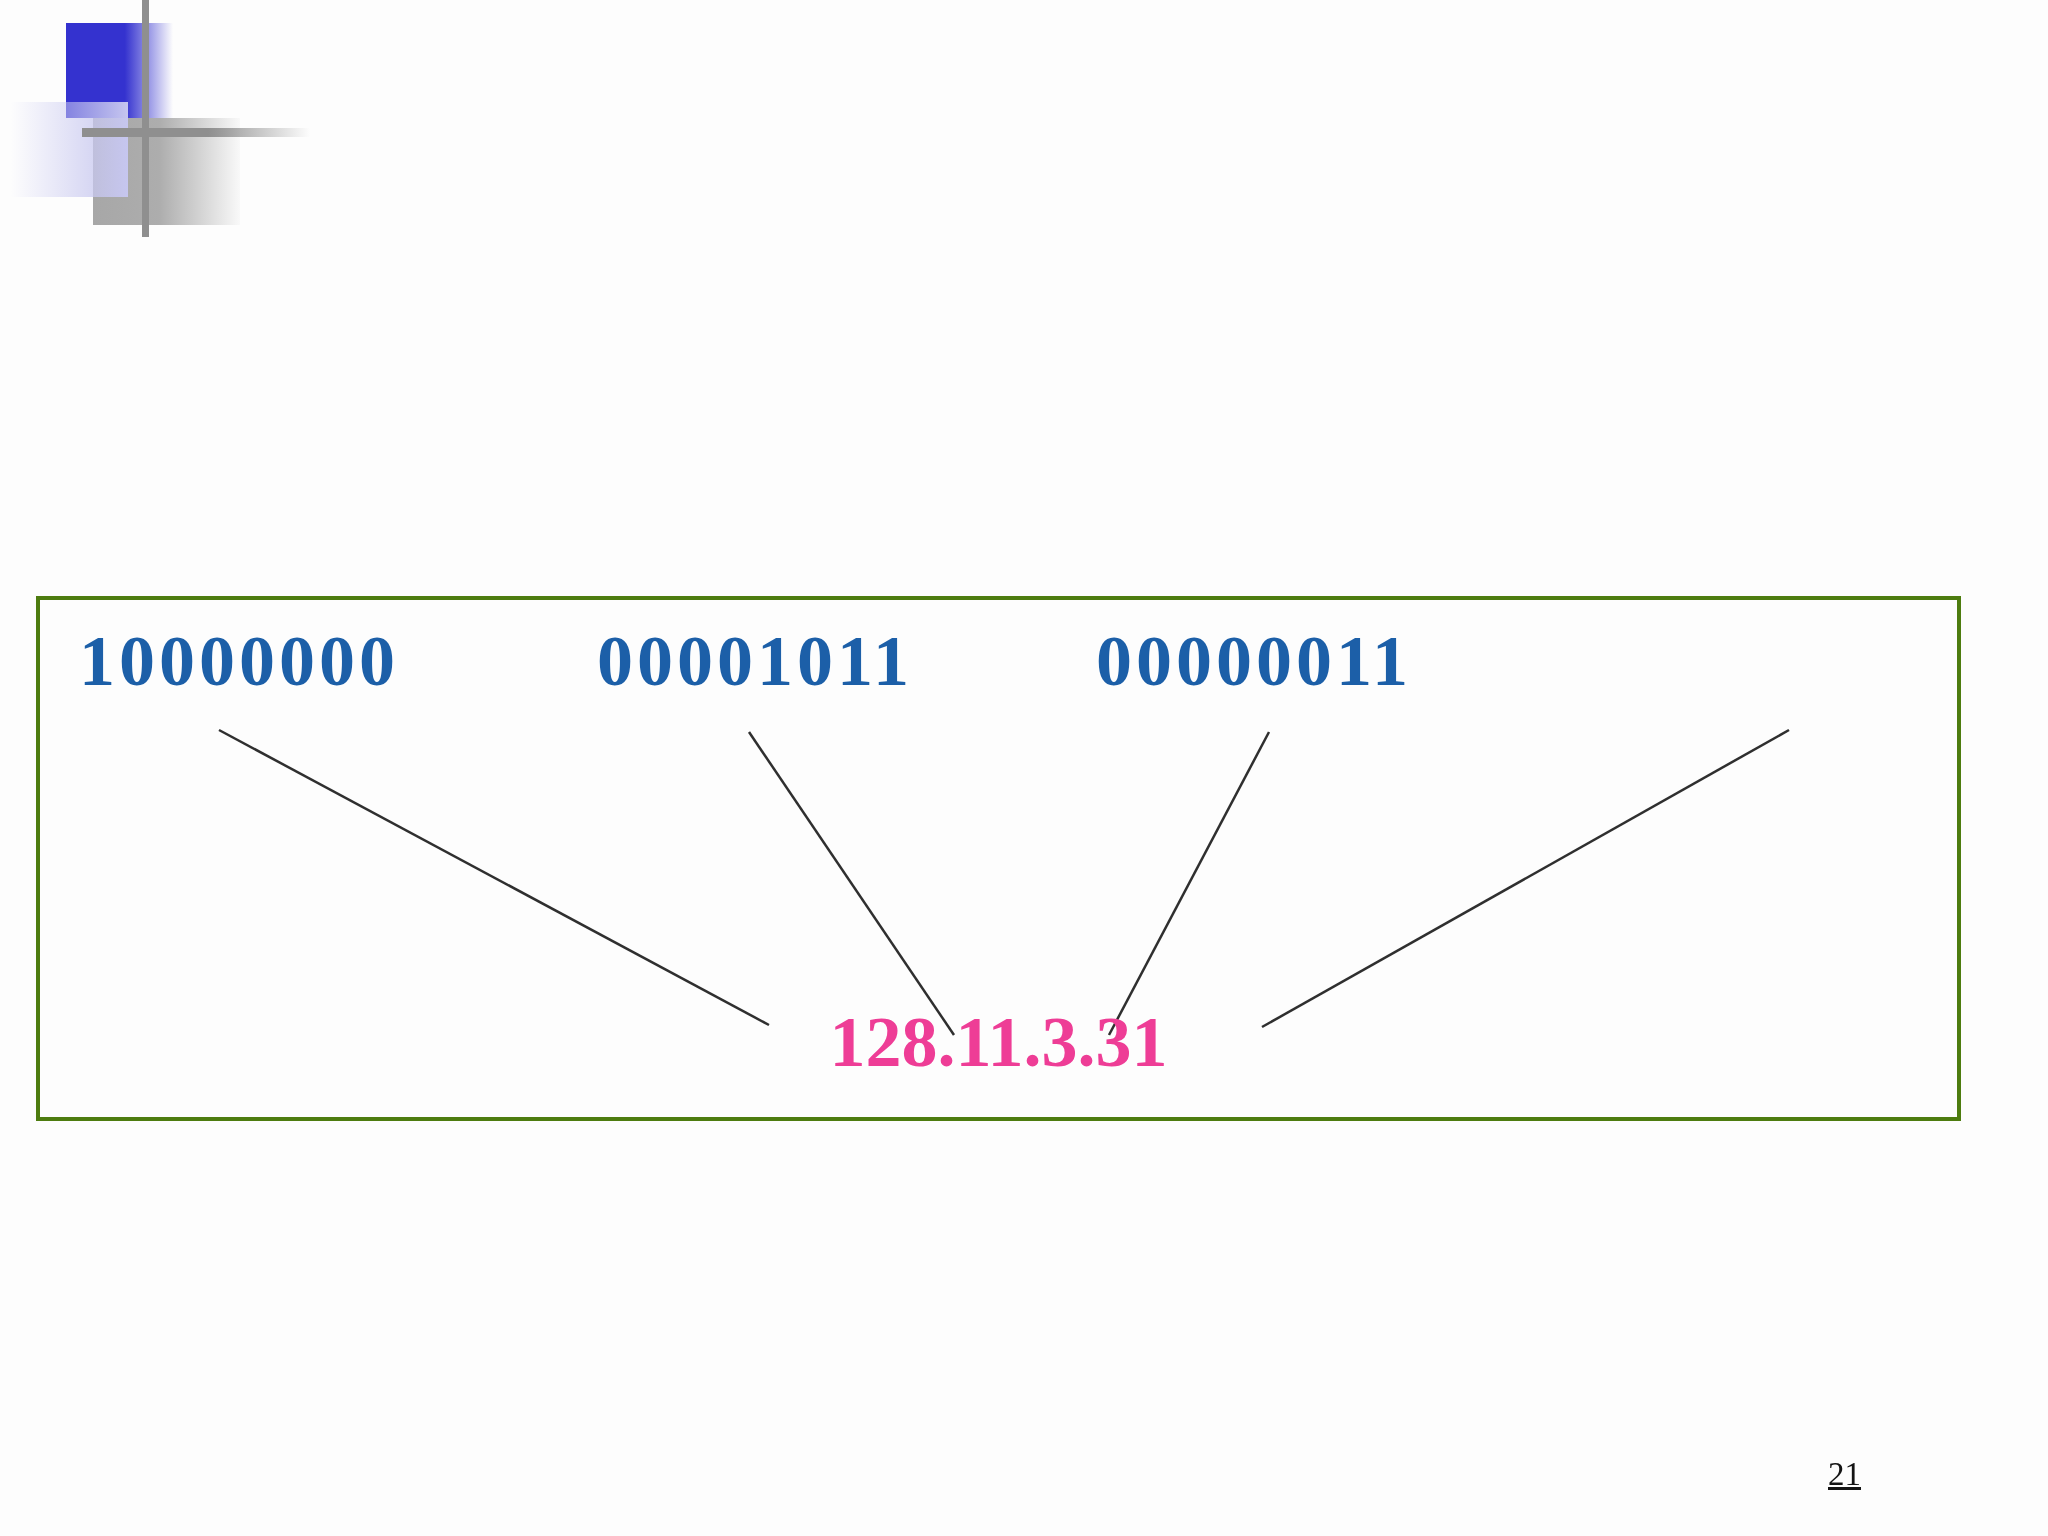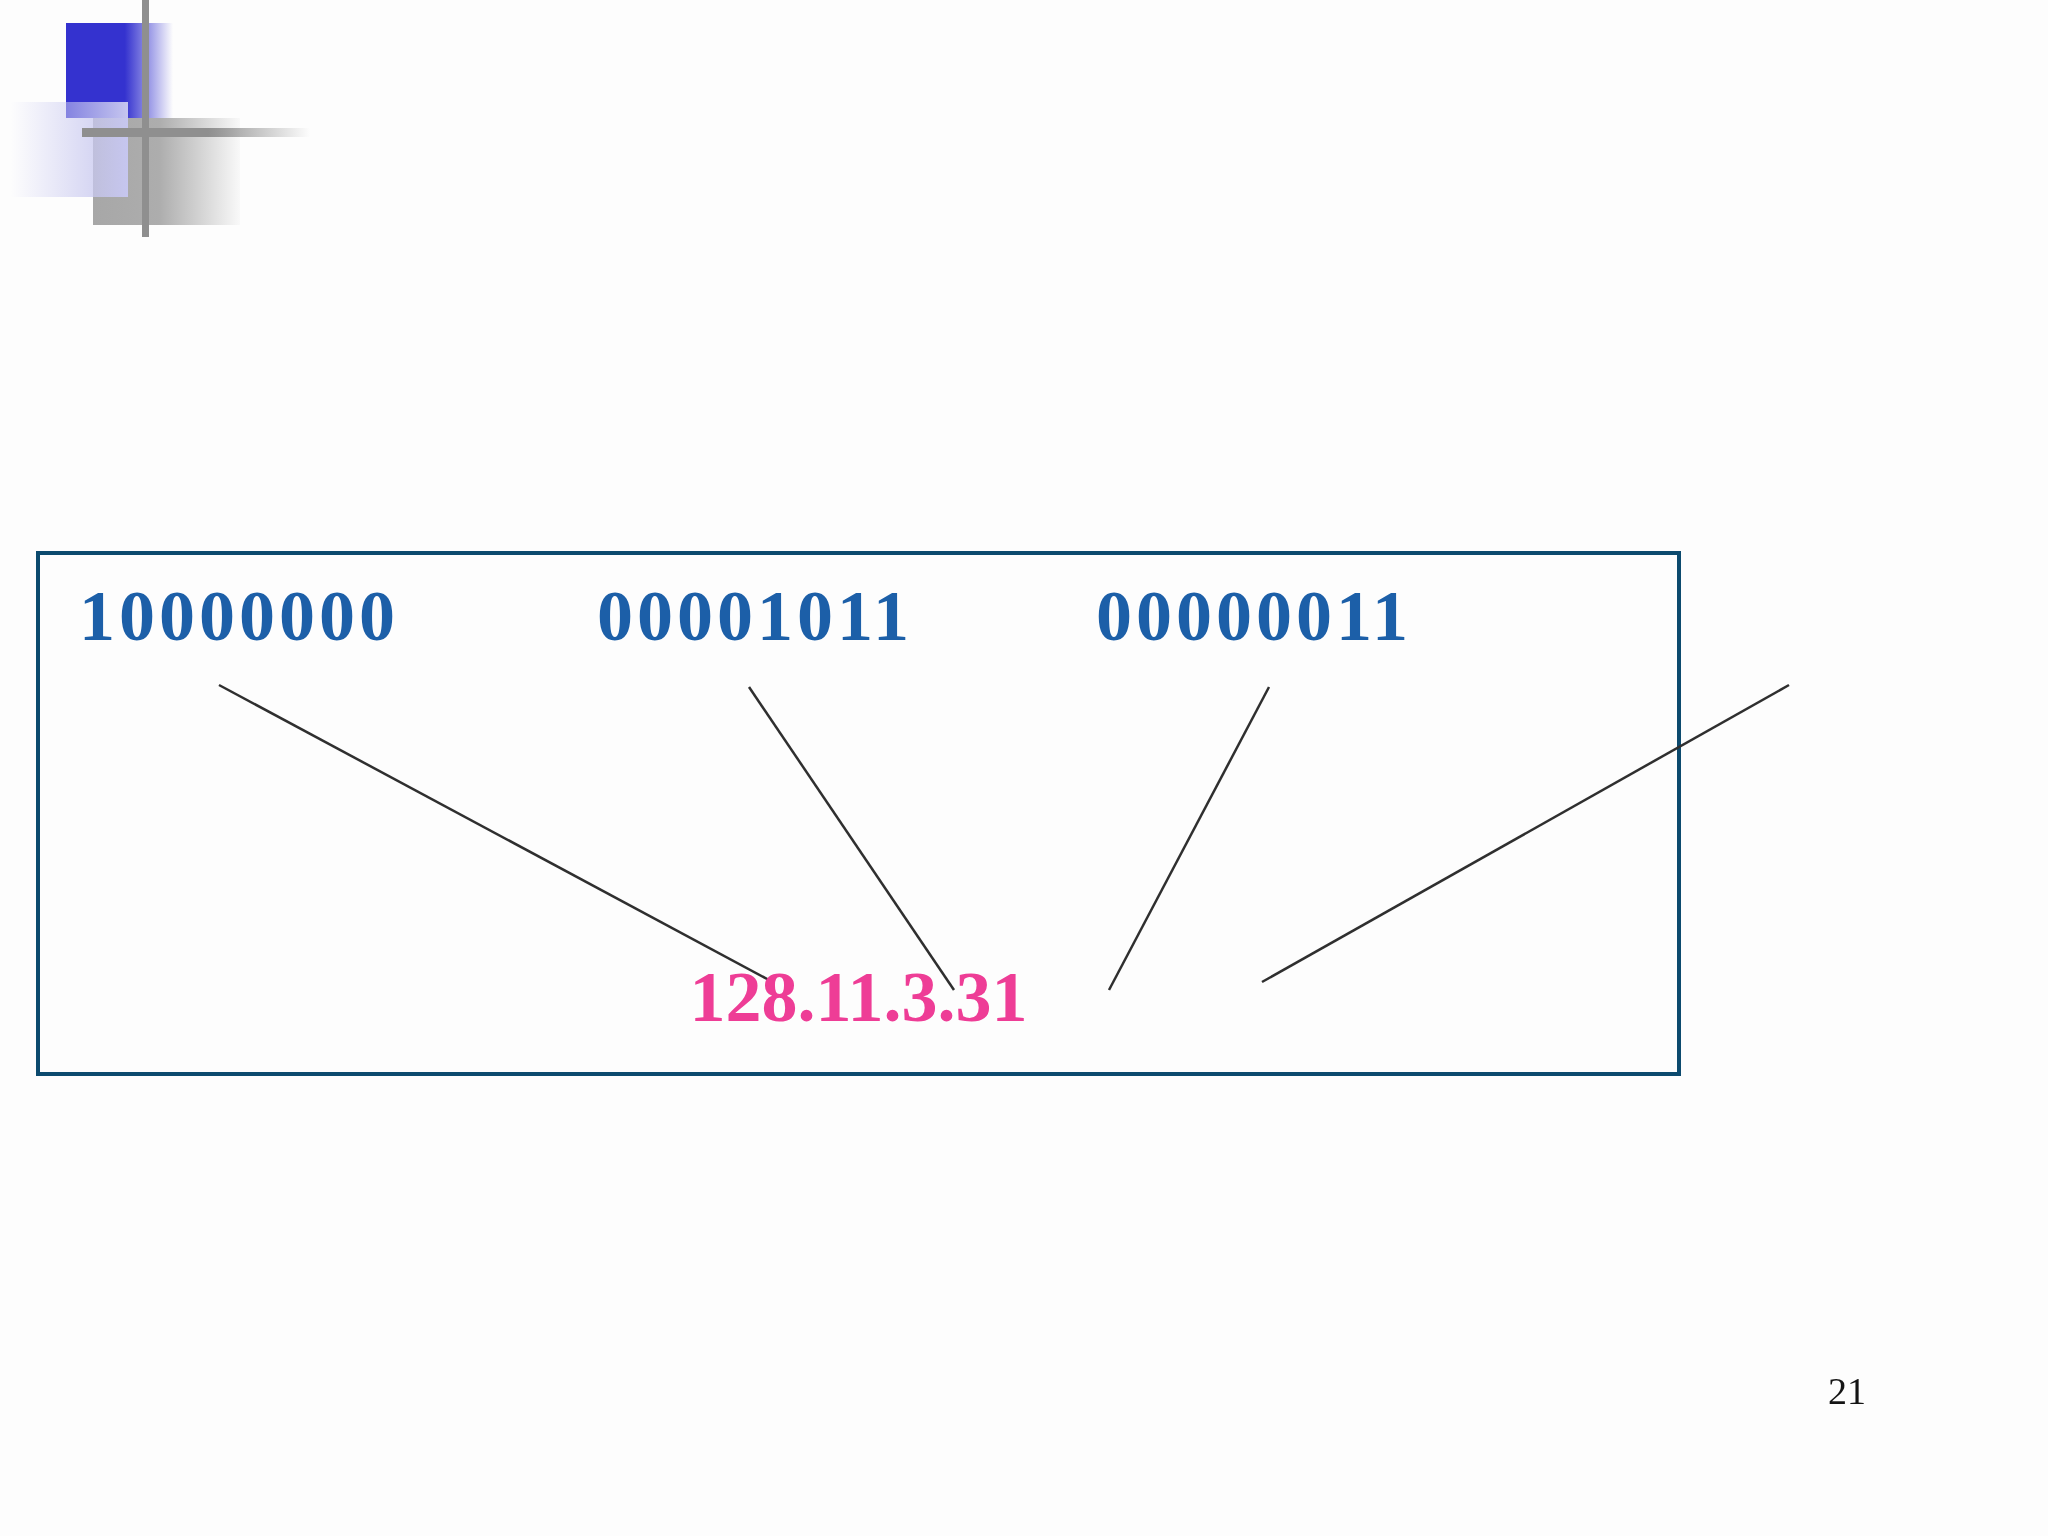--- a/index.html
+++ b/index.html
@@ -51,23 +51,23 @@
     font-size: 88px;
     font-weight: bold;
     line-height: 1.22;
     color: #3b3bc8;
     letter-spacing: 0px;
   }
 
   
   .diagram-box {
     position: absolute;
-    left: 36px; top: 551px;
-    width: 1645px; height: 525px;
-    border: 4px solid #0c4a6e;
+    left: 36px; top: 596px;
+    width: 1925px; height: 525px;
+    border: 4px solid #4d7c0f;
     box-sizing: border-box;
     background: transparent;
   }
   .octet {
     position: absolute;
     top: 25px;
     font-size: 72px;
     font-weight: bold;
     line-height: 1;
     letter-spacing: 4px;
@@ -93,24 +93,25 @@
     font-size: 72px;
     font-weight: bold;
     line-height: 1;
     color: #ee3d96;
     letter-spacing: 0px;
   }
 
   
   .page-number {
     position: absolute;
-    left: 1828px; top: 1372px;
-    font-size: 38px;
+    left: 1828px; top: 1458px;
+    font-size: 33px;
     color: #141414;
     line-height: 1;
+    text-decoration: underline;
   }
 </style>
 </head>
 <body>
 
 <div>
 
   <div class="deco deco-gray-square"></div>
   <div class="deco deco-blue-square"></div>
   <div class="deco deco-lavender-square"></div>

